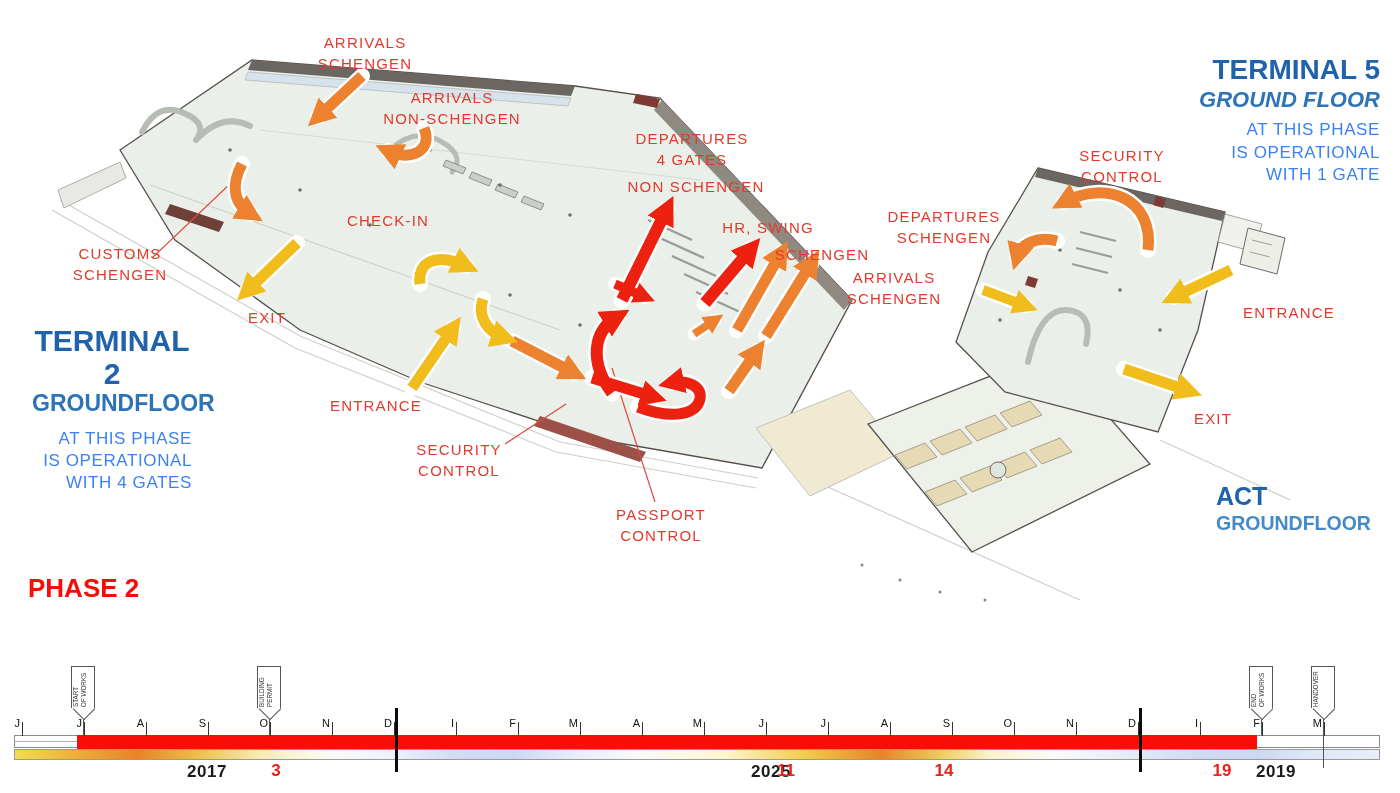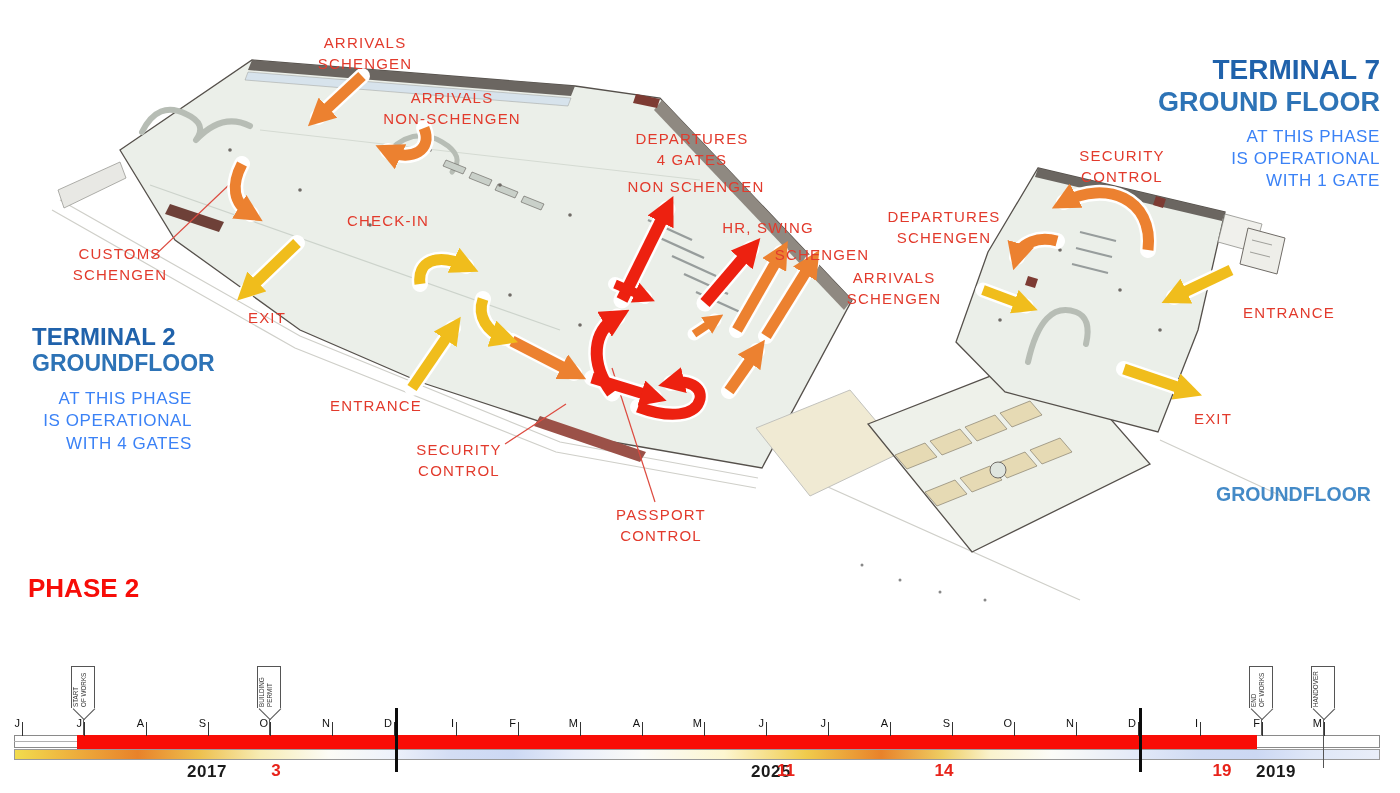--- a/index.html
+++ b/index.html
@@ -12,24 +12,24 @@
              color:#e23a2c;font-size:15px;letter-spacing:1.2px;line-height:1.38;
              white-space:pre;font-weight:400;}
 
   
   .hblock{position:absolute;}
   .h-title{color:#2062ab;font-weight:bold;}
   .h-sub{color:#2d73b6;font-weight:bold;}
   .h-note{color:#3b82f6;white-space:pre-line;letter-spacing:0.6px;}
   #t1-block{top:55px;right:20px;text-align:right;}
   #t1-block .h-title{font-size:28px;line-height:1.1;}
-  #t1-block .h-sub{font-size:27px;line-height:1.25;}
+  #t1-block .h-sub{font-size:22px;line-height:1.25;font-style:italic;}
   #t1-block .h-note{font-size:17px;line-height:1.32;margin-top:6px;}
   #t2-block{top:324px;left:32px;width:160px;}
-  #t2-block .h-title{font-size:24px;line-height:1.1;}
+  #t2-block .h-title{font-size:30px;line-height:1.1;text-align:center;}
   #t2-block .h-sub{font-size:23px;line-height:1.2;}
   #t2-block .h-note{font-size:17px;line-height:1.32;margin-top:10px;text-align:right;}
   #act-block{top:482px;left:1216px;}
   #act-block .h-title{font-size:25px;line-height:1.15;}
   #act-block .h-sub{font-size:19.5px;line-height:1.3;color:#448ac7;}
   #phase-block{top:572px;left:28px;color:#f70d08;font-weight:bold;font-size:26px;line-height:1.3;}
 
   
   #timeline{position:absolute;left:0;top:0;width:1400px;height:793px;pointer-events:none;}
   .tl-month{position:absolute;font-size:11px;color:#111;transform:translateX(-100%);}
@@ -266,36 +266,37 @@
 SCHENGEN</div>
       <div class="map-label" style="left: 894px; top: 268px;">ARRIVALS
 SCHENGEN</div>
       <div class="map-label" style="left: 1122px; top: 146px;">SECURITY
 CONTROL</div>
       <div class="map-label" style="left: 1289px; top: 303px;">ENTRANCE</div>
       <div class="map-label" style="left: 1213px; top: 409px;">EXIT</div>
     </div>
 
   <div class="hblock" id="t1-block">
-    <div class="h-title">TERMINAL 7</div>
+    <div class="h-title">TERMINAL 5</div>
     <div class="h-sub">GROUND FLOOR</div>
     <div class="h-note">AT THIS PHASE
 IS OPERATIONAL
 WITH 1 GATE</div>
   </div>
 
   <div class="hblock" id="t2-block">
     <div class="h-title">TERMINAL 2</div>
     <div class="h-sub">GROUNDFLOOR</div>
     <div class="h-note">AT THIS PHASE
 IS OPERATIONAL
 WITH 4 GATES</div>
   </div>
 
   <div class="hblock" id="act-block">
+    <div class="h-title">ACT</div>
     <div class="h-sub">GROUNDFLOOR</div>
   </div>
 
   <div class="hblock" id="phase-block">
     <div>PHASE 2</div>
   </div>
 
   <div id="timeline">
       <div class="tl-bar1"></div>
       <div class="tl-bar1-mid"></div>

